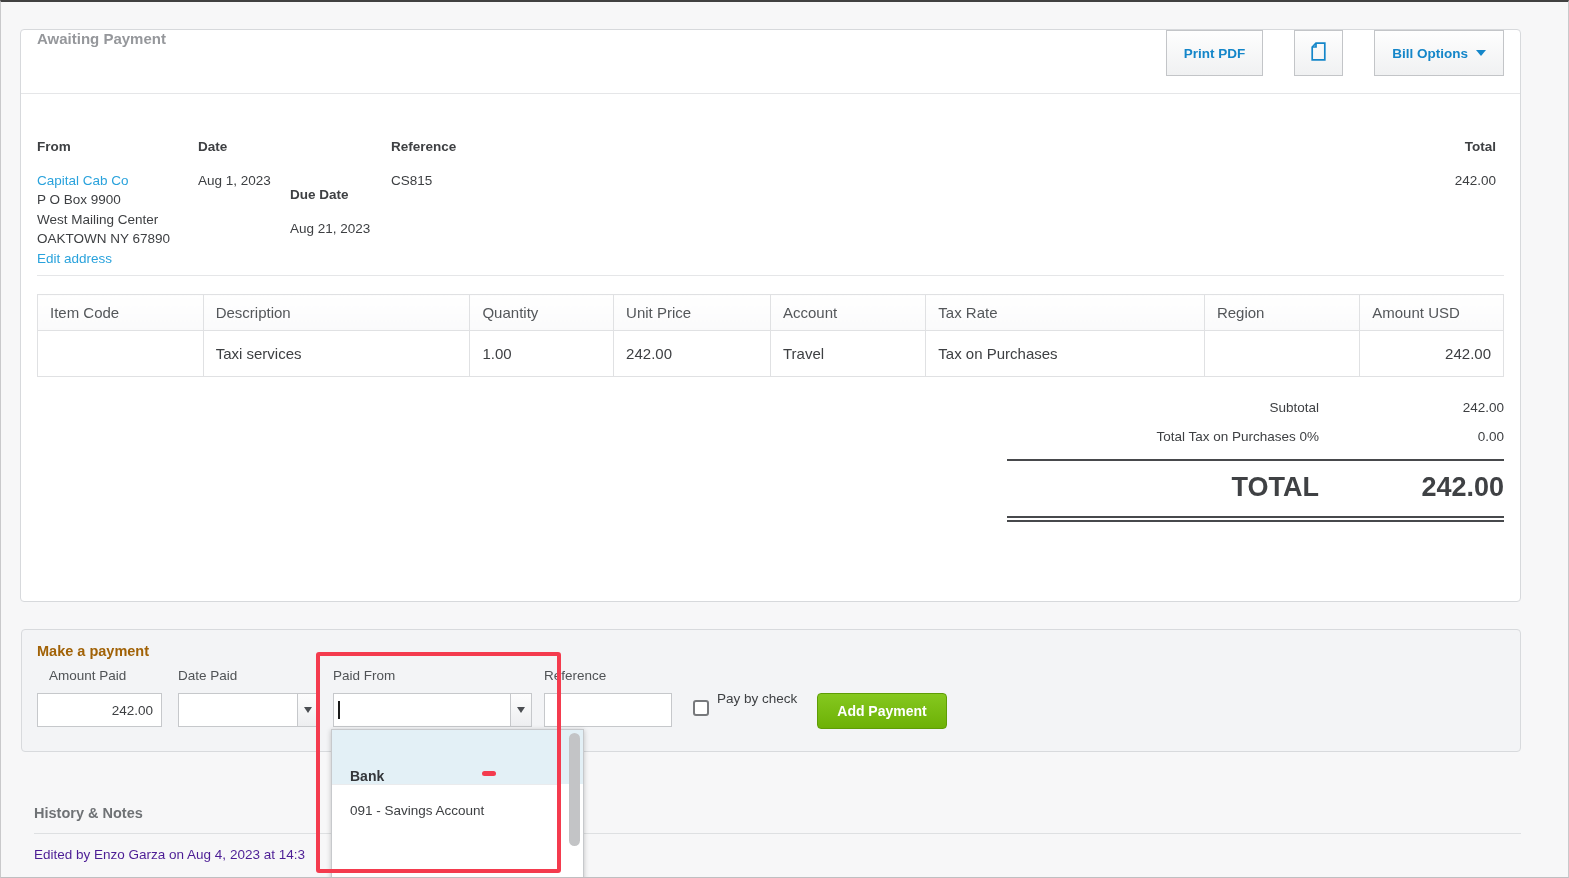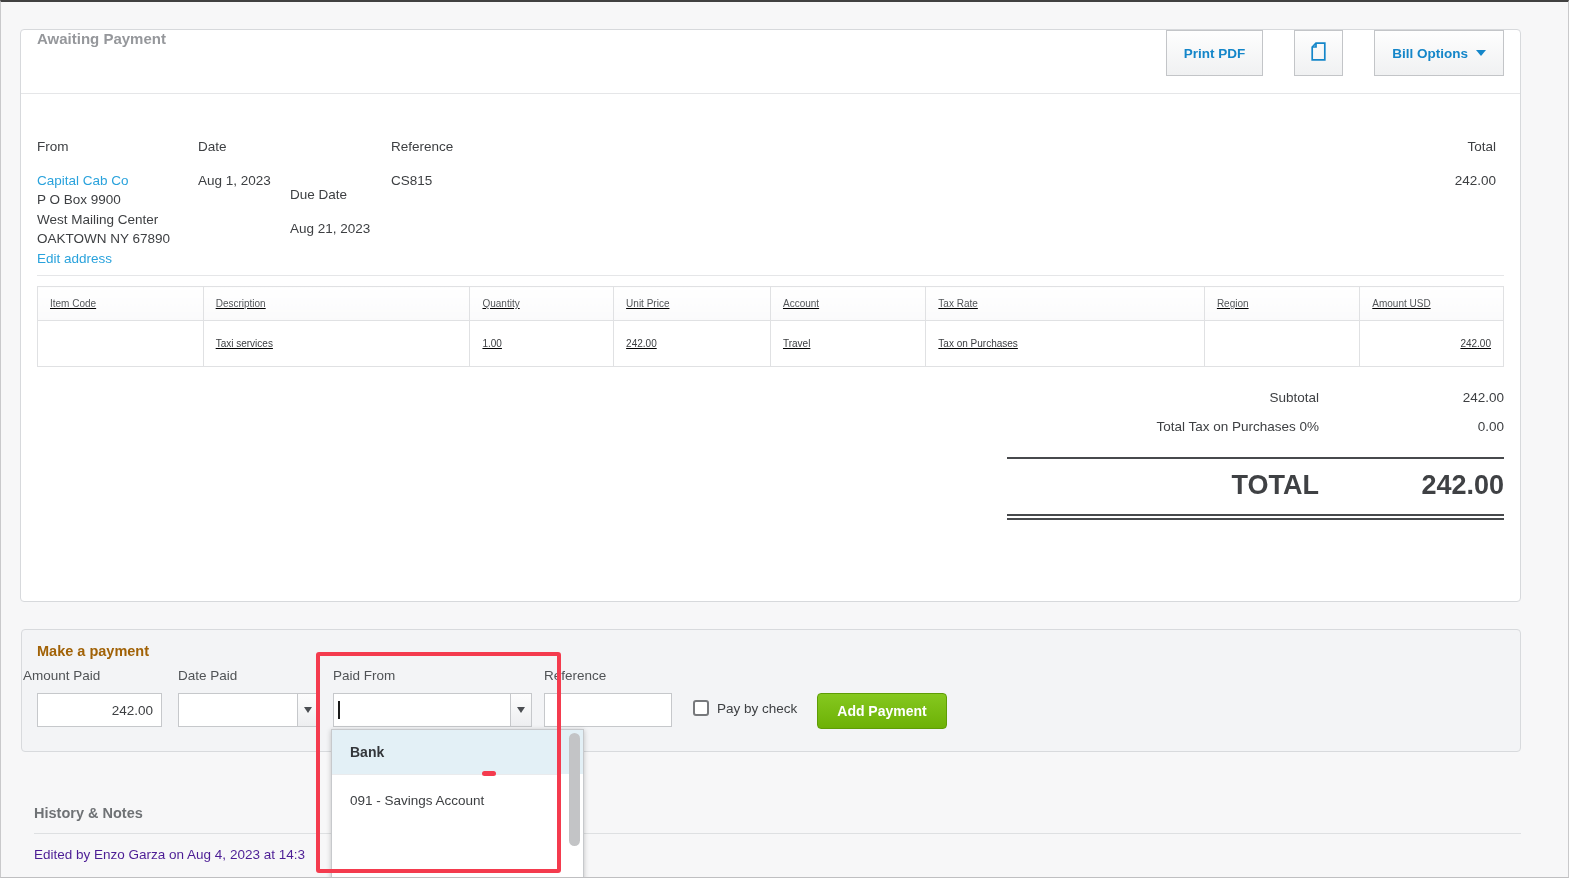--- a/index.html
+++ b/index.html
@@ -36,50 +36,50 @@
   }
   .icon-btn { padding: 0 16px; }
   .caret-blue {
     width: 0; height: 0; border-left: 5px solid transparent;
     border-right: 5px solid transparent; border-top: 6px solid #1486c9;
   }
 
   .panel-body { padding: 43px 16px 0 16px; position: relative; }
 
   .meta { display: flex; font-size: 13.5px; color: #3e4043; }
-  .meta-label { font-weight: normal; margin-bottom: 14px; }
+  .meta-label { font-weight: bold; margin-bottom: 14px; }
   .meta-col div, .meta-col a { line-height: 19.5px; }
   .from-col { width: 161px; }
   .date-col { width: 92px; }
   .due-col  { width: 101px; margin-top: 48px; }
   .ref-col  { width: 140px; }
   .total-col { margin-left: auto; text-align: right; padding-right: 8px; }
   a.link { color: #29a2dc; text-decoration: none; display: block; cursor: pointer; }
 
   .meta-divider { margin-top: 7px; border-bottom: 1px solid #e5e6e8; }
   .amounts-note { margin-top: 12px; text-align: right; font-size: 13.5px; color: #3e4043; padding-right: 4px; }
   .amounts-note b { margin-left: 4px; }
 
-  table.items { width: 100%; margin-top: 10px; border-collapse: collapse; font-size: 10px; text-decoration: underline; }
+  table.items { width: 100%; margin-top: 18px; border-collapse: collapse; font-size: 15px; }
   table.items th {
     font-weight: normal; color: #54575a; text-align: left;
     background: linear-gradient(#ffffff, #fafafb);
     border: 1px solid #e0e1e3; padding: 9px 12px; height: 34px;
   }
   table.items td {
     color: #3e4043; border: 1px solid #e0e1e3; padding: 14px 12px; height: 46px;
     background: #fff;
   }
   th.num, td.num { text-align: right; }
   col.c1{width:11.3%} col.c2{width:18.2%} col.c3{width:9.8%} col.c4{width:10.7%}
   col.c5{width:10.6%} col.c6{width:19.0%} col.c7{width:10.6%} col.c8{width:9.8%}
 
   .totals { width: 497px; margin-left: auto; margin-top: 16px; font-size: 13.5px; color: #3e4043; }
   .tot-row { display: flex; align-items: baseline; justify-content: flex-end; padding: 7px 0; }
-  .tot-row.tax { padding-bottom: 23px; }
+  .tot-row.tax { padding-bottom: 15px; }
   .tot-value { width: 185px; text-align: right; }
   .tot-rule { border-top: 2px solid #47494c; }
   .tot-row.grand { padding: 11px 0 13px; }
   .grand .tot-label, .grand .tot-value { font-size: 27px; font-weight: bold; color: #3f4144; }
   .tot-double { height: 6px; border-top: 2px solid #47494c; border-bottom: 2px solid #47494c; }
 
   
   .payment-panel {
     position: absolute; left: 20px; top: 627px; width: 1500px; height: 123px;
     background: #f3f4f6; border: 1px solid #d8dadd; border-radius: 4px;
@@ -103,42 +103,42 @@
   }
   .caret-dark {
     width: 0; height: 0; border-left: 4.5px solid transparent;
     border-right: 4.5px solid transparent; border-top: 6px solid #4b4e52;
   }
   .text-cursor { position: absolute; left: 5px; top: 8px; width: 1.5px; height: 18px; background: #1b1b1b; }
   .checkbox {
     position: absolute; left: 671px; top: 70px; width: 16px; height: 16px;
     border: 2px solid #77797c; border-radius: 3px; background: #fff; cursor: pointer;
   }
-  .check-label { position: absolute; left: 695px; top: 71px; font-size: 13.5px; color: #3e4043; }
+  .check-label { position: absolute; left: 695px; top: 61px; font-size: 13.5px; color: #3e4043; }
   .add-btn {
     position: absolute; left: 795px; top: 63px; width: 130px; height: 36px;
     background: linear-gradient(#85c81f, #6db106); border: 1px solid #5e9d05;
     border-radius: 4px; color: #fff; font-weight: bold; font-size: 14px; cursor: pointer;
     font-family: inherit;
   }
 
   
   .history { position: absolute; left: 33px; top: 803px; width: 1487px; }
   .history-title { font-size: 14.5px; font-weight: bold; color: #6f7275; }
   .history-divider { margin-top: 12px; border-bottom: 1px solid #dee0e2; }
   .history-entry { margin-top: 13px; font-size: 13.5px; color: #4c1d95; }
 
   
   .dropdown {
     position: absolute; left: 330px; top: 727px; width: 253px; height: 170px;
     background: #fff; border: 1px solid #c7c9cc; box-shadow: 0 1px 5px rgba(0,0,0,0.22);
     z-index: 10;
   }
   .dd-group {
-    height: 44px; background: #e3f0f6; display: flex; align-items: center;
+    height: 54px; background: #e3f0f6; display: flex; align-items: flex-end;
     padding: 0 18px; font-size: 14px; font-weight: bold; color: #33363a; position: relative;
   }
   .dd-dash {
     position: absolute; left: 150px; top: 41px; width: 14px; height: 5px;
     border-radius: 2.5px; background: #f43b4e;
   }
   .dd-opt {
     height: 52px; line-height: 52px; padding: 0 18px; font-size: 13.5px;
     color: #3e4043; border-top: 1px solid #eaebed; cursor: pointer;
     margin-right: 24px; white-space: nowrap;
@@ -262,21 +262,21 @@
           <span class="tot-value">242.00</span>
         </div>
         <div class="tot-double"></div>
       </div>
     </div>
   </section>
 
   <section class="payment-panel">
     <h2 class="payment-title">Make a payment</h2>
 
-    <label class="f-label" style="left:1px">Amount Paid</label>
+    <label class="f-label" style="left:27px">Amount Paid</label>
     <input class="f-input" style="left: 15px; width: 125px; text-align: right;" value="242.00">
 
     <label class="f-label" style="left:156px">Date Paid</label>
     <div class="combo" style="left:156px;width:141px">
       <input value="" style="">
       <div class="combo-btn">
         <span class="caret-dark"></span>
       </div>
     </div>
 

